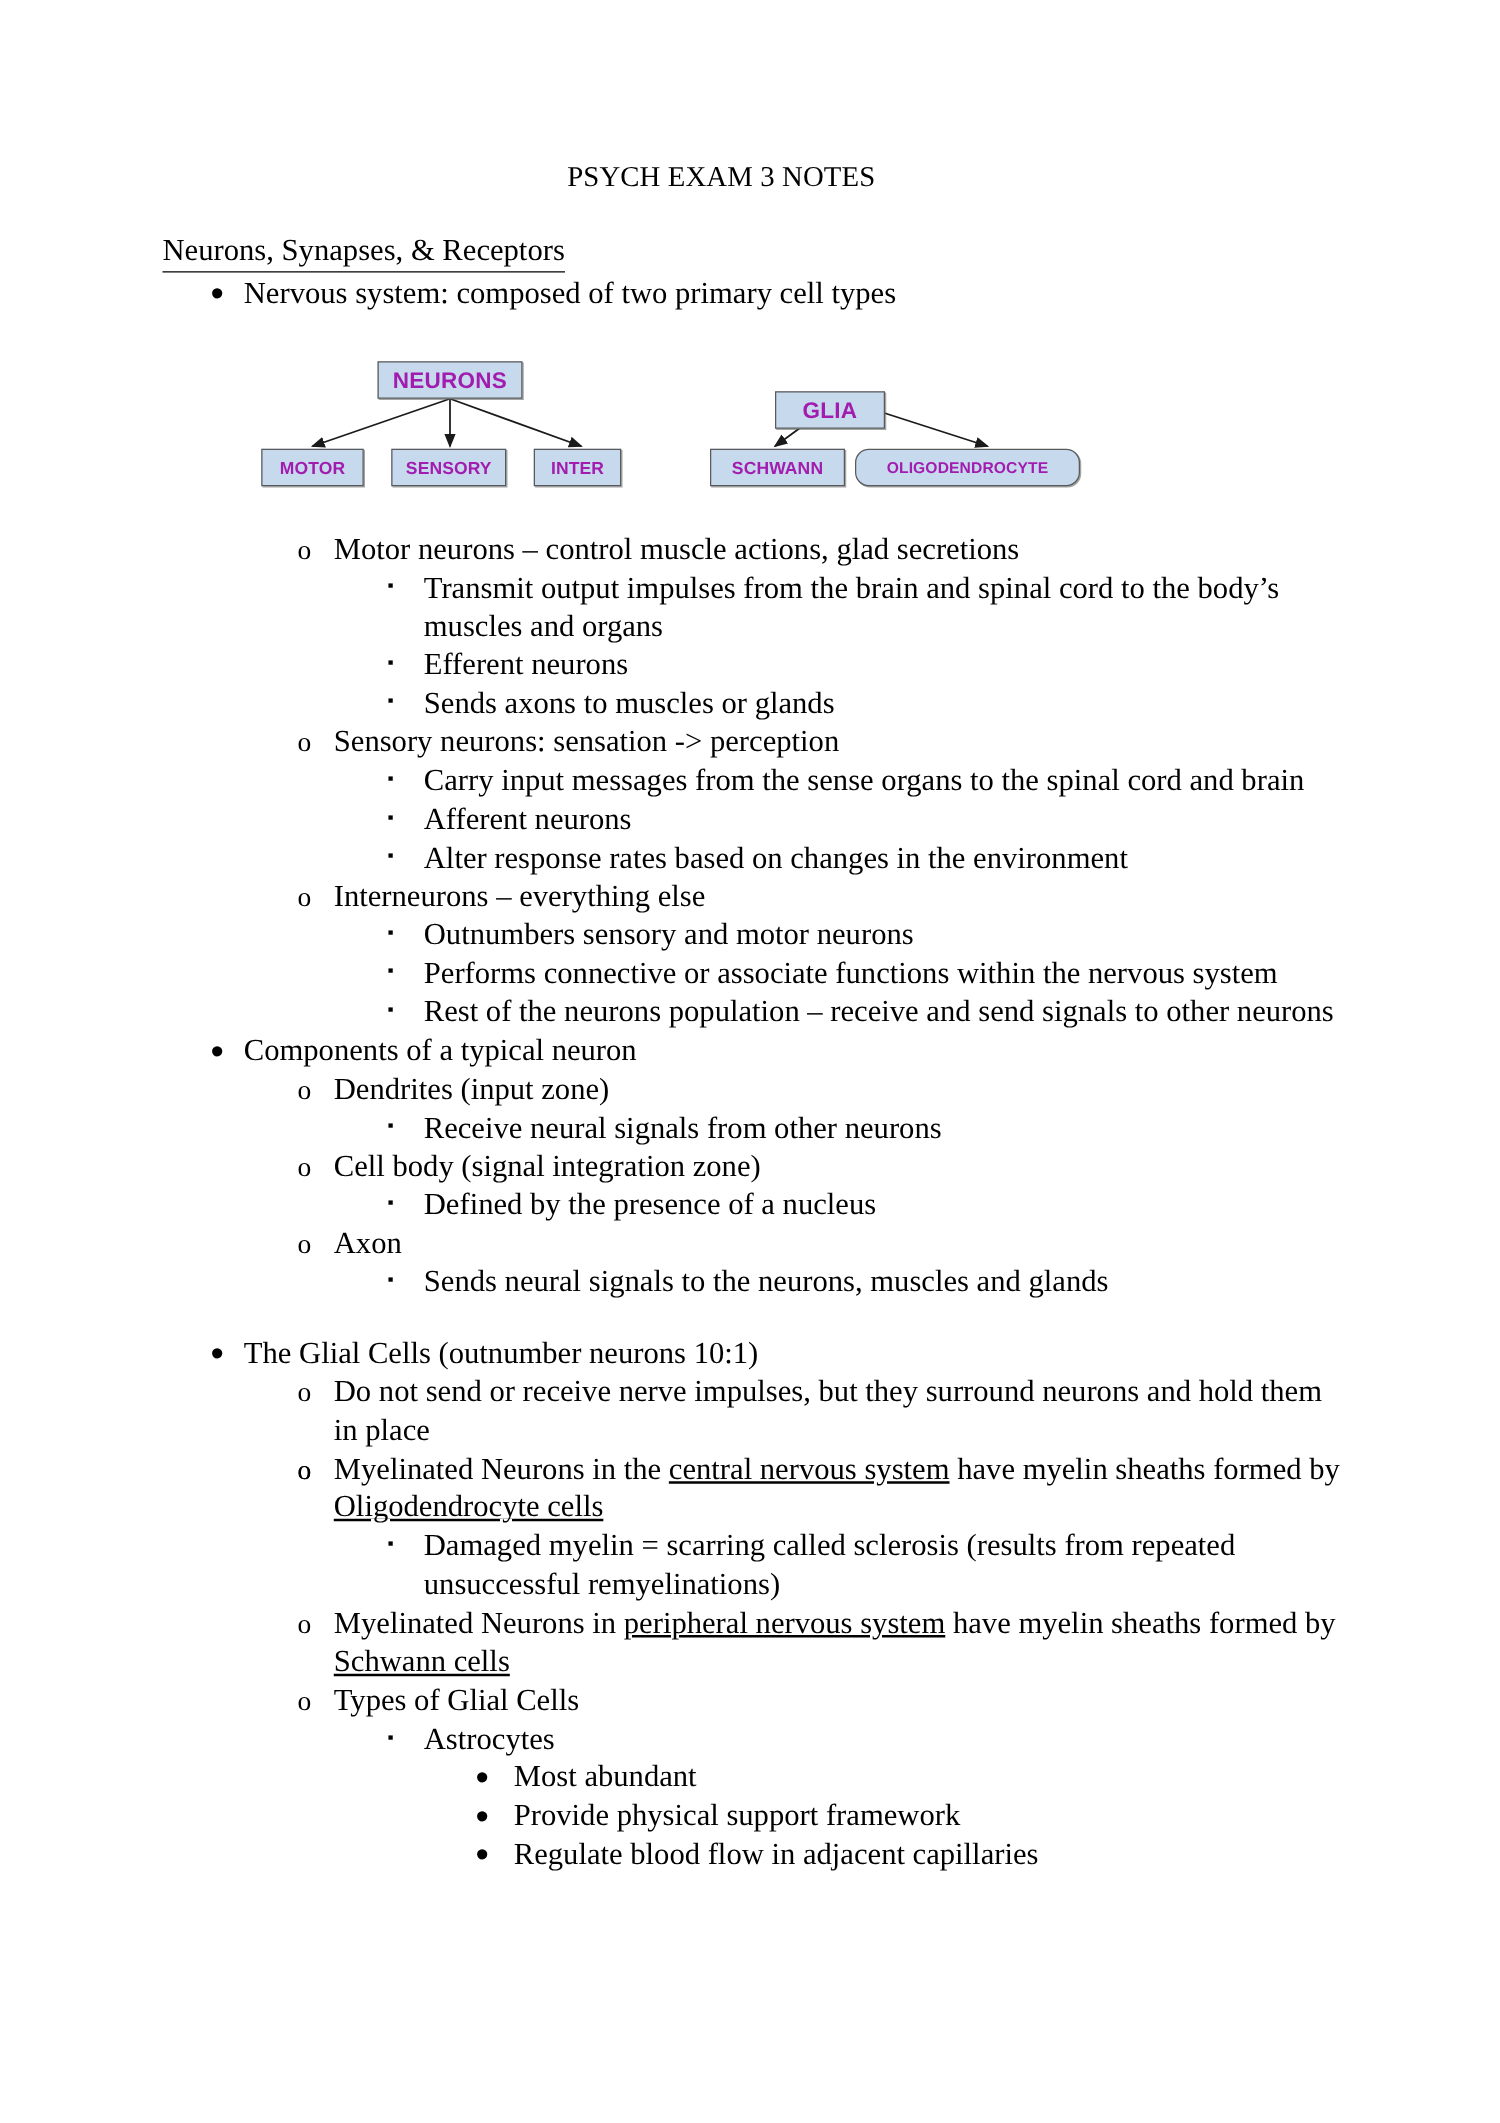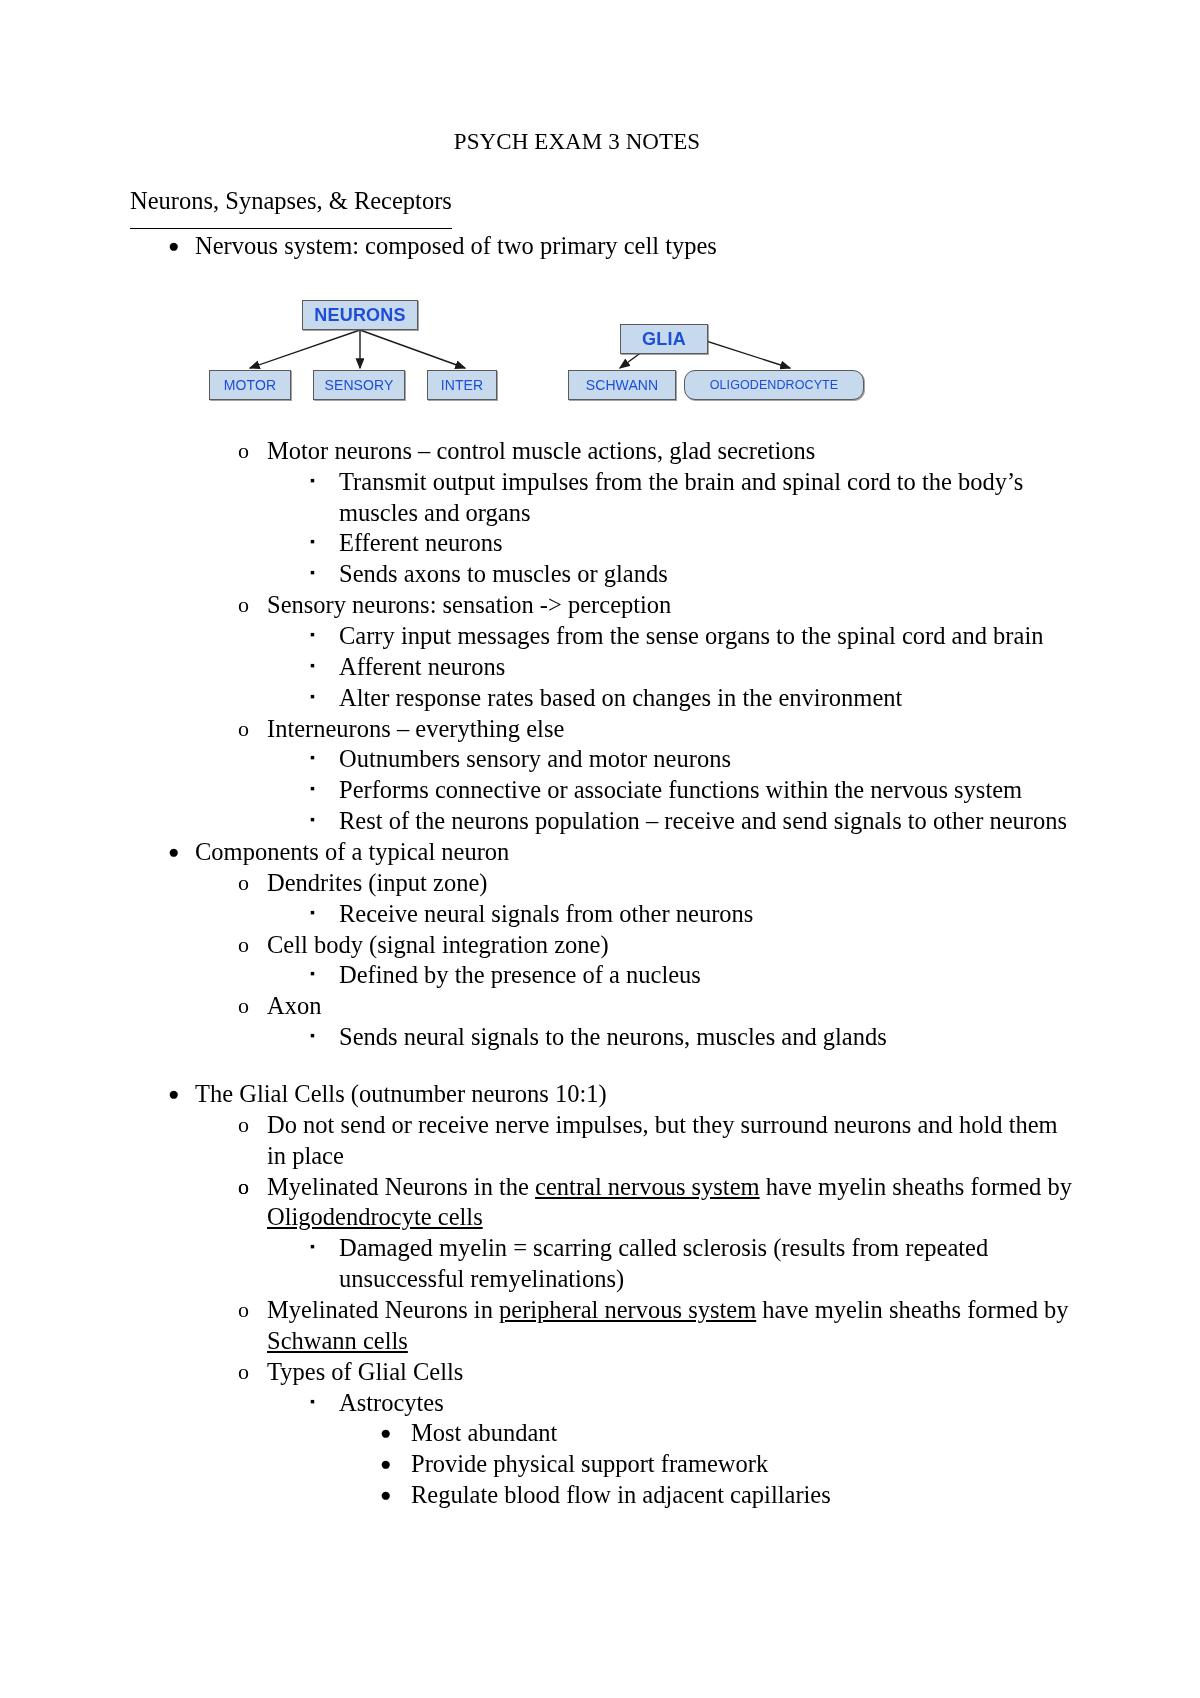--- a/index.html
+++ b/index.html
@@ -27,21 +27,21 @@
     letter-spacing: 0.1px;
     margin: 0 0 30px 0;
     padding-right: 58px;
   }
   .section-heading {
     font-size: 24.5px;
     line-height: 1.22;
     margin: 0 16px 2px 0;
     display: inline-block;
     border-bottom: 1px solid #000;
-    padding-bottom: 12px;
+    padding-bottom: 1px;
   }
   ul.outline {
     list-style: none;
     margin: 0;
     padding: 0;
   }
   ul.outline li {
     position: relative;
     font-size: 24.5px;
     line-height: 1.26;
@@ -113,30 +113,30 @@
     position: absolute;
     left: 0;
     top: 0;
   }
   .node {
     position: absolute;
     background: #c6d9ed;
     border: 1px solid #5a5a5a;
     box-shadow: 1px 1px 0 rgba(90,90,90,0.55);
     font-family: "Liberation Sans", "DejaVu Sans", sans-serif;
-    color: #1d4ed8;
+    color: #a21caf;
     display: flex;
     align-items: center;
     justify-content: center;
     text-align: center;
     box-sizing: border-box;
     line-height: 1;
   }
   .node-root { height: 30px; font-size: 18px; font-weight: 700; letter-spacing: 0.2px;}
-  .node-leaf { height: 30px; font-size: 14px; font-weight: 400; letter-spacing: 0.1px;}
+  .node-leaf { height: 30px; font-size: 14px; font-weight: 700; letter-spacing: 0.1px;}
   .node-leaf.small { font-size: 12.5px; }
 </style>
 </head>
 <body>
 
 <div class="page">
 
   <div class="doc-title">PSYCH EXAM 3 NOTES</div>
 
   <div>

